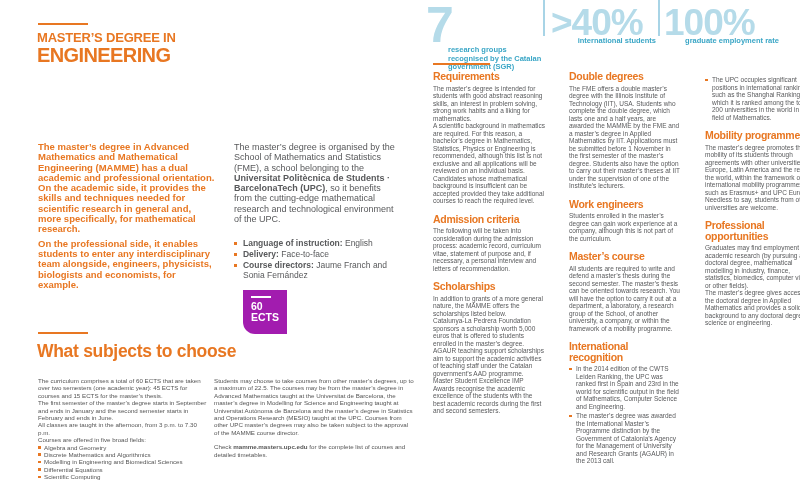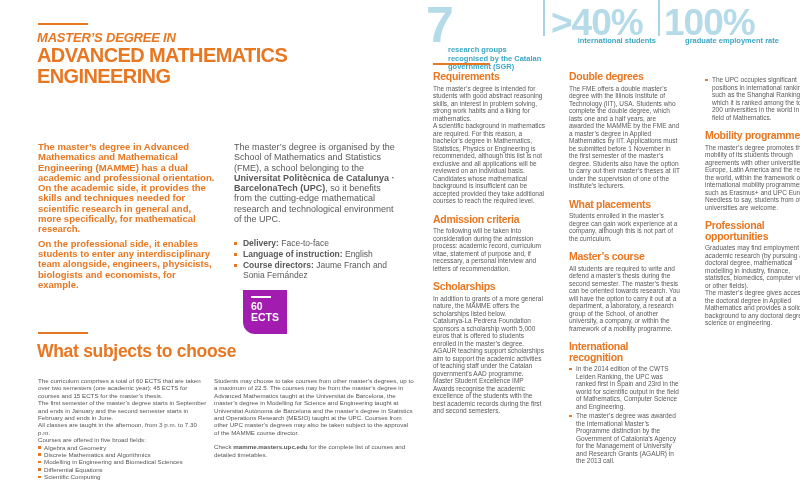--- a/index.html
+++ b/index.html
@@ -4,21 +4,21 @@
 <style>
   html,body{margin:0;padding:0;background:#888;}
   .sheet{
     position:relative;width:800px;height:493px;background:#ffffff;overflow:hidden;
     font-family:"Liberation Sans",sans-serif;color:#58595b;
     -webkit-font-smoothing:antialiased;
   }
   .rule{position:absolute;height:2px;background:#e87722;}
 
   
-  .kicker{position:absolute;left:37px;top:30px;font-size:13px;font-weight:bold;color:#e87722;letter-spacing:-0.2px;font-style:italic;}
+  .kicker{position:absolute;left:37px;top:30px;font-size:13px;font-weight:bold;color:#e87722;letter-spacing:-0.2px;}
   .big-title{position:absolute;left:37px;top:45px;font-size:20px;line-height:21px;font-weight:bold;color:#e87722;letter-spacing:-0.6px;}
   .intro{position:absolute;left:38px;top:142px;width:360px;display:flex;gap:19px;}
   .intro-col-a{width:178px;font-size:9.5px;line-height:10.3px;font-weight:bold;color:#e87722;}
   .intro-col-a p{margin:0 0 4px 0;}
   .intro-col-b{width:165px;font-size:9px;line-height:10.3px;color:#58595b;}
   .intro-col-b p{margin:0;}
   .facts{list-style:none;margin:14px 0 0 0;padding:0;font-size:8.5px;line-height:10px;}
   .facts li{position:relative;padding-left:9px;margin:0 0 1px 0;}
   .facts li::before{content:"";position:absolute;left:0;top:3.5px;width:3px;height:3px;background:#e87722;}
   .ects-box{
@@ -69,34 +69,33 @@
 </head>
 <body>
 
 <div class="sheet">
 
   <div class="rule" style="left:38px;top:23px;width:50px;"></div>
 
   <div class="kicker">MASTER’S DEGREE IN</div>
 
   <div class="big-title">
-    <div>ADVANCED MATHEMATICS</div>
     <div>ENGINEERING</div>
   </div>
 
   <div class="intro">
     <div class="intro-col-a">
       <p>The master’s degree in Advanced Mathematics and Mathematical Engineering (MAMME) has a dual academic and professional orientation. On the academic side, it provides the skills and techniques needed for scientific research in general and, more specifically, for mathematical research.</p>
       <p>On the professional side, it enables students to enter any interdisciplinary team alongside, engineers, physicists, biologists and economists, for example.</p>
     </div>
     <div class="intro-col-b">
-      <p><span>The master’s degree is organised by the School of Mathematics and Statistics (FME), a school belonging to the </span><b>Universitat Politècnica de Catalunya · BarcelonaTech (UPC)</b><span>, so it benefits from the cutting-edge mathematical research and technological environment of the UPC.</span></p>
+      <p><span>The master’s degree is organised by the School of Mathematics and Statistics (FME), a school belonging to the </span><b>Universitat Politècnica de Students · BarcelonaTech (UPC)</b><span>, so it benefits from the cutting-edge mathematical research and technological environment of the UPC.</span></p>
       <ul class="facts">
+        <li><b>Language of instruction:</b><span> English</span></li>
         <li><b>Delivery:</b><span> Face-to-face</span></li>
-        <li><b>Language of instruction:</b><span> English</span></li>
         <li><b>Course directors:</b><span> Jaume Franch and Sonia Fernández</span></li>
       </ul>
     </div>
   </div>
 
   <div class="ects-box">
     <div class="ects-line"></div>
     <div>60</div>
     <div>ECTS</div>
   </div>
@@ -155,21 +154,21 @@
         <div class="sec-h">Scholarships</div>
         <p>In addition to grants of a more general nature, the MAMME offers the scholarships listed below.</p>
         <p>Catalunya-La Pedrera Foundation sponsors a scholarship worth 5,000 euros that is offered to students enrolled in the master’s degree.</p>
         <p>AGAUR teaching support scholarships aim to support the academic activities of teaching staff under the Catalan government’s AAD programme.</p>
         <p>Master Student Excellence IMP Awards recognise the academic excellence of the students with the best academic records during the first and second semesters.</p>
       </div>
 
       <div class="col col-2">
         <div class="sec-h first">Double degrees</div>
         <p>The FME offers a double master’s degree with the Illinois Institute of Technology (IIT), USA. Students who complete the double degree, which lasts one and a half years, are awarded the MAMME by the FME and a master’s degree in Applied Mathematics by IIT. Applications must be submitted before 1 November in the first semester of the master’s degree. Students also have the option to carry out their master’s theses at IIT under the supervision of one of the Institute’s lecturers.</p>
-        <div class="sec-h">What placements</div>
+        <div class="sec-h">Work engineers</div>
         <p>Students enrolled in the master’s degree can gain work experience at a company, although this is not part of the curriculum.</p>
         <div class="sec-h">Master’s course</div>
         <p>All students are required to write and defend a master’s thesis during the second semester. The master’s thesis can be oriented towards research. You will have the option to carry it out at a department, a laboratory, a research group of the School, of another university, a company, or within the framework of a mobility programme.</p>
         <div class="sec-h">International recognition</div>
         <ul class="dots">
           <li>In the 2014 edition of the CWTS Leiden Ranking, the UPC was ranked first in Spain and 23rd in the world for scientific output in the field of Mathematics, Computer Science and Engineering.</li>
           <li>The master’s degree was awarded the International Master’s Programme distinction by the Government of Catalonia’s Agency for the Management of University and Research Grants (AGAUR) in the 2013 call.</li>
         </ul>
       </div>
 

